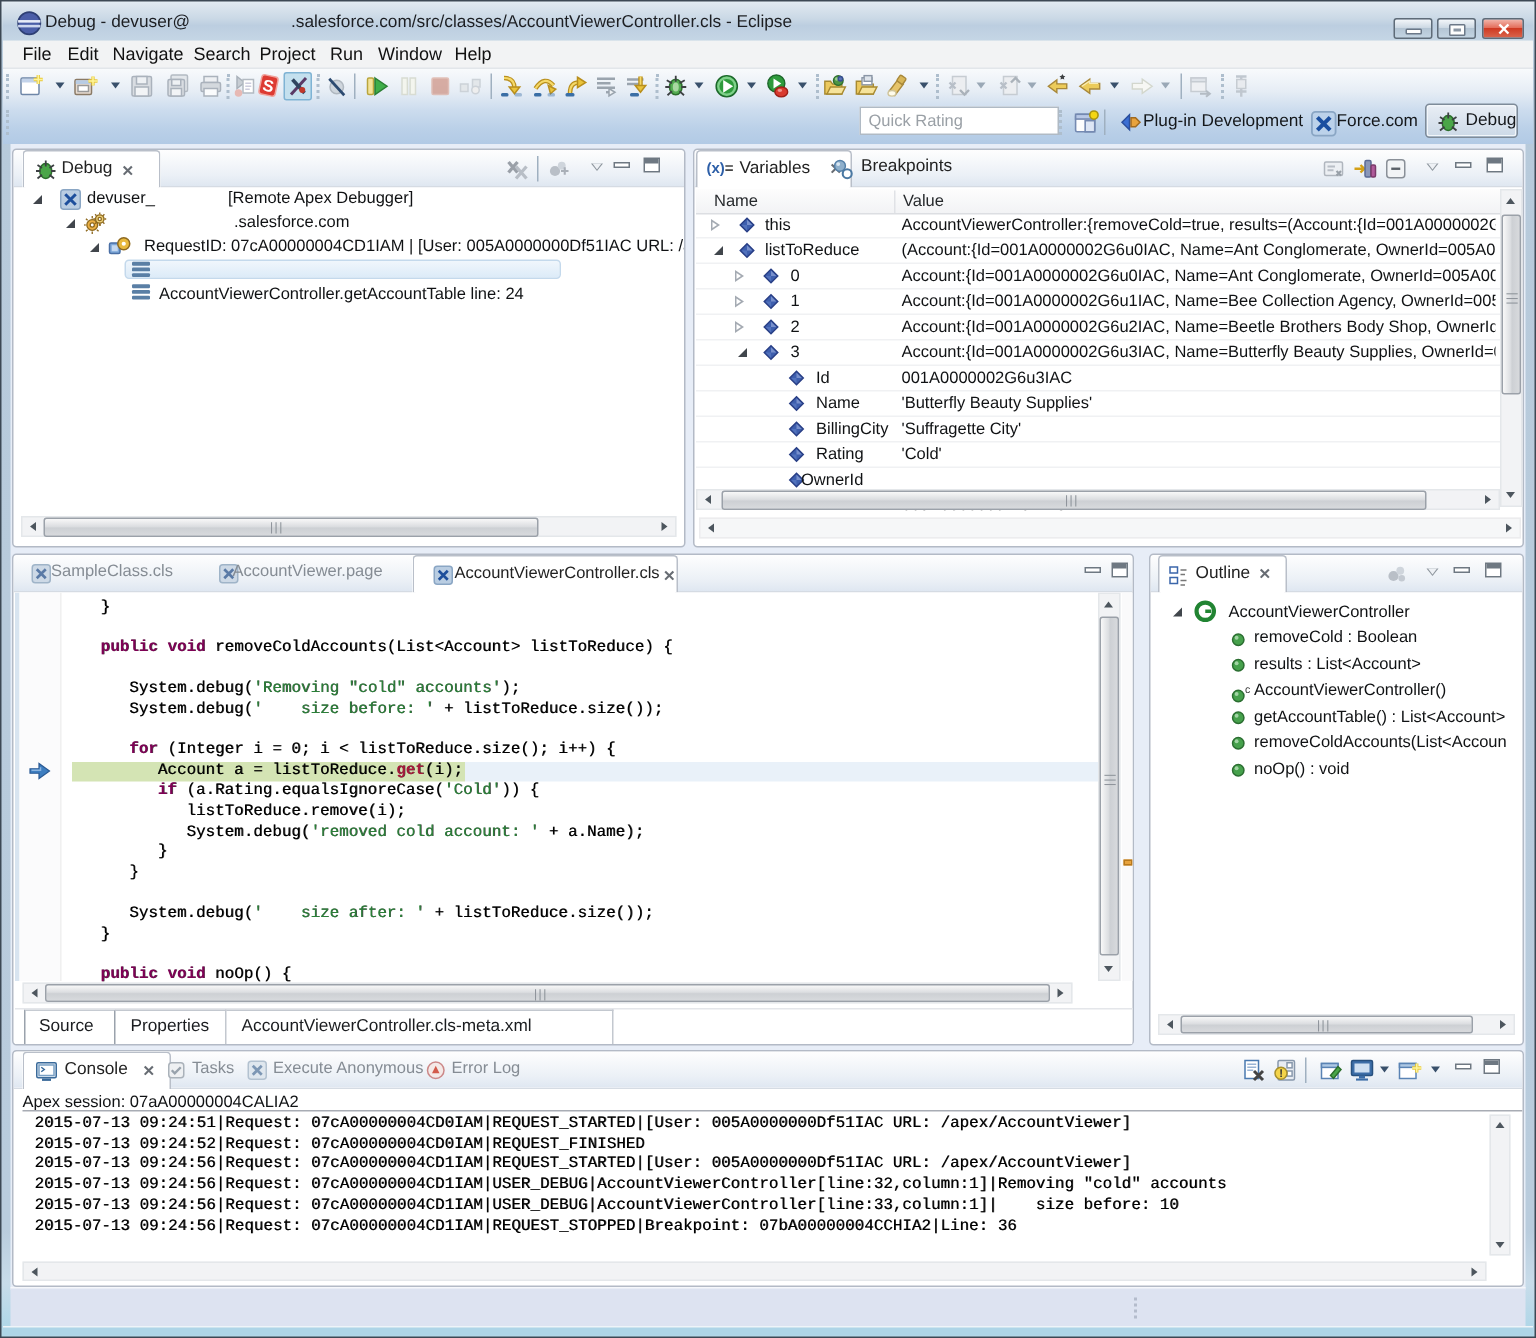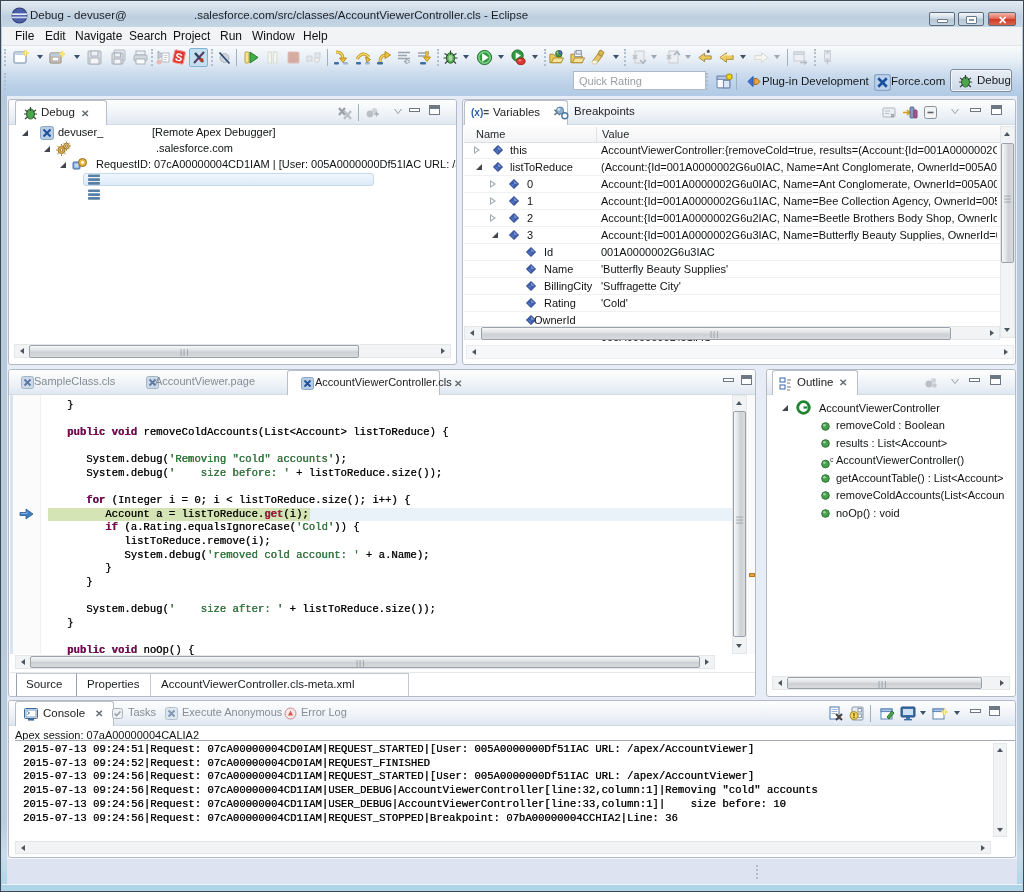--- a/index.html
+++ b/index.html
@@ -419,20 +419,21 @@
       <rect x="1" y="0.5" width="12" height="2.6" rx="0.8" fill="#5a7fa5"></rect>
       <rect x="1" y="4.3" width="12" height="2.6" rx="0.8" fill="#5a7fa5"></rect>
       <rect x="1" y="8.1" width="12" height="2.6" rx="0.8" fill="#5a7fa5"></rect>
     </svg>
 
     <svg style="left:78px;top:64px" width="14" height="12" viewBox="0 0 14 12">
       <rect x="1" y="0.5" width="12" height="2.6" rx="0.8" fill="#5a7fa5"></rect>
       <rect x="1" y="4.3" width="12" height="2.6" rx="0.8" fill="#5a7fa5"></rect>
       <rect x="1" y="8.1" width="12" height="2.6" rx="0.8" fill="#5a7fa5"></rect>
     </svg>
+    <div class="trow" style="left:97px;top:65px">AccountViewerController.getAccountTable line: 24</div>
 
     <div class="sb" style="left:5px;right:5px;top:219px;height:14px">
       <div class="arr arrL" style="left:5px;top:3px"></div>
       <div class="arr arrR" style="right:5px;top:3px"></div>
       <div class="sbthumb" style="left:14px;top:0px;width:330px;height:13px"></div>
       <div class="sbgrip" style="left:165px;top:2px">|||</div>
     </div>
   </div>
 </div>
 
@@ -601,21 +602,21 @@
       </svg>
       <span class="lbl" style="left:21px">SampleClass.cls</span>
     </div>
     <div class="tab dim" style="left:129px;width:133px">
       <svg style="left:8px;top:6px" width="13" height="13" viewBox="0 0 13 13">
         <rect x="0.5" y="0.5" width="12" height="12" rx="2" fill="#cdd9e6" stroke="#9fb4c8"></rect>
         <path d="M3.5 3.5 L9.5 9.5 M9.5 3.5 L3.5 9.5" stroke="#5a7aa6" stroke-width="1.8"></path>
       </svg>
       <span class="lbl" style="left:17px">AccountViewer.page</span>
     </div>
-    <div class="tab sel" style="left:278px;width:153px">
+    <div class="tab sel" style="left:266px;width:177px">
       <svg style="left:13px;top:6px" width="13" height="13" viewBox="0 0 13 13">
         <rect x="0.5" y="0.5" width="12" height="12" rx="2" fill="#b9cde2" stroke="#8aa6c4"></rect>
         <path d="M3.5 3.5 L9.5 9.5 M9.5 3.5 L3.5 9.5" stroke="#1d4f9c" stroke-width="1.8"></path>
       </svg>
       <span class="lbl" style="left:27px;font-size:11px">AccountViewerController.cls</span>
       <span class="hx" style="left:166px;top:7px">✕</span>
     </div>
     <div class="gmin" style="left:714px;top:8px"></div>
     <div class="gmax" style="left:732px;top:5px"></div>
   </div>

